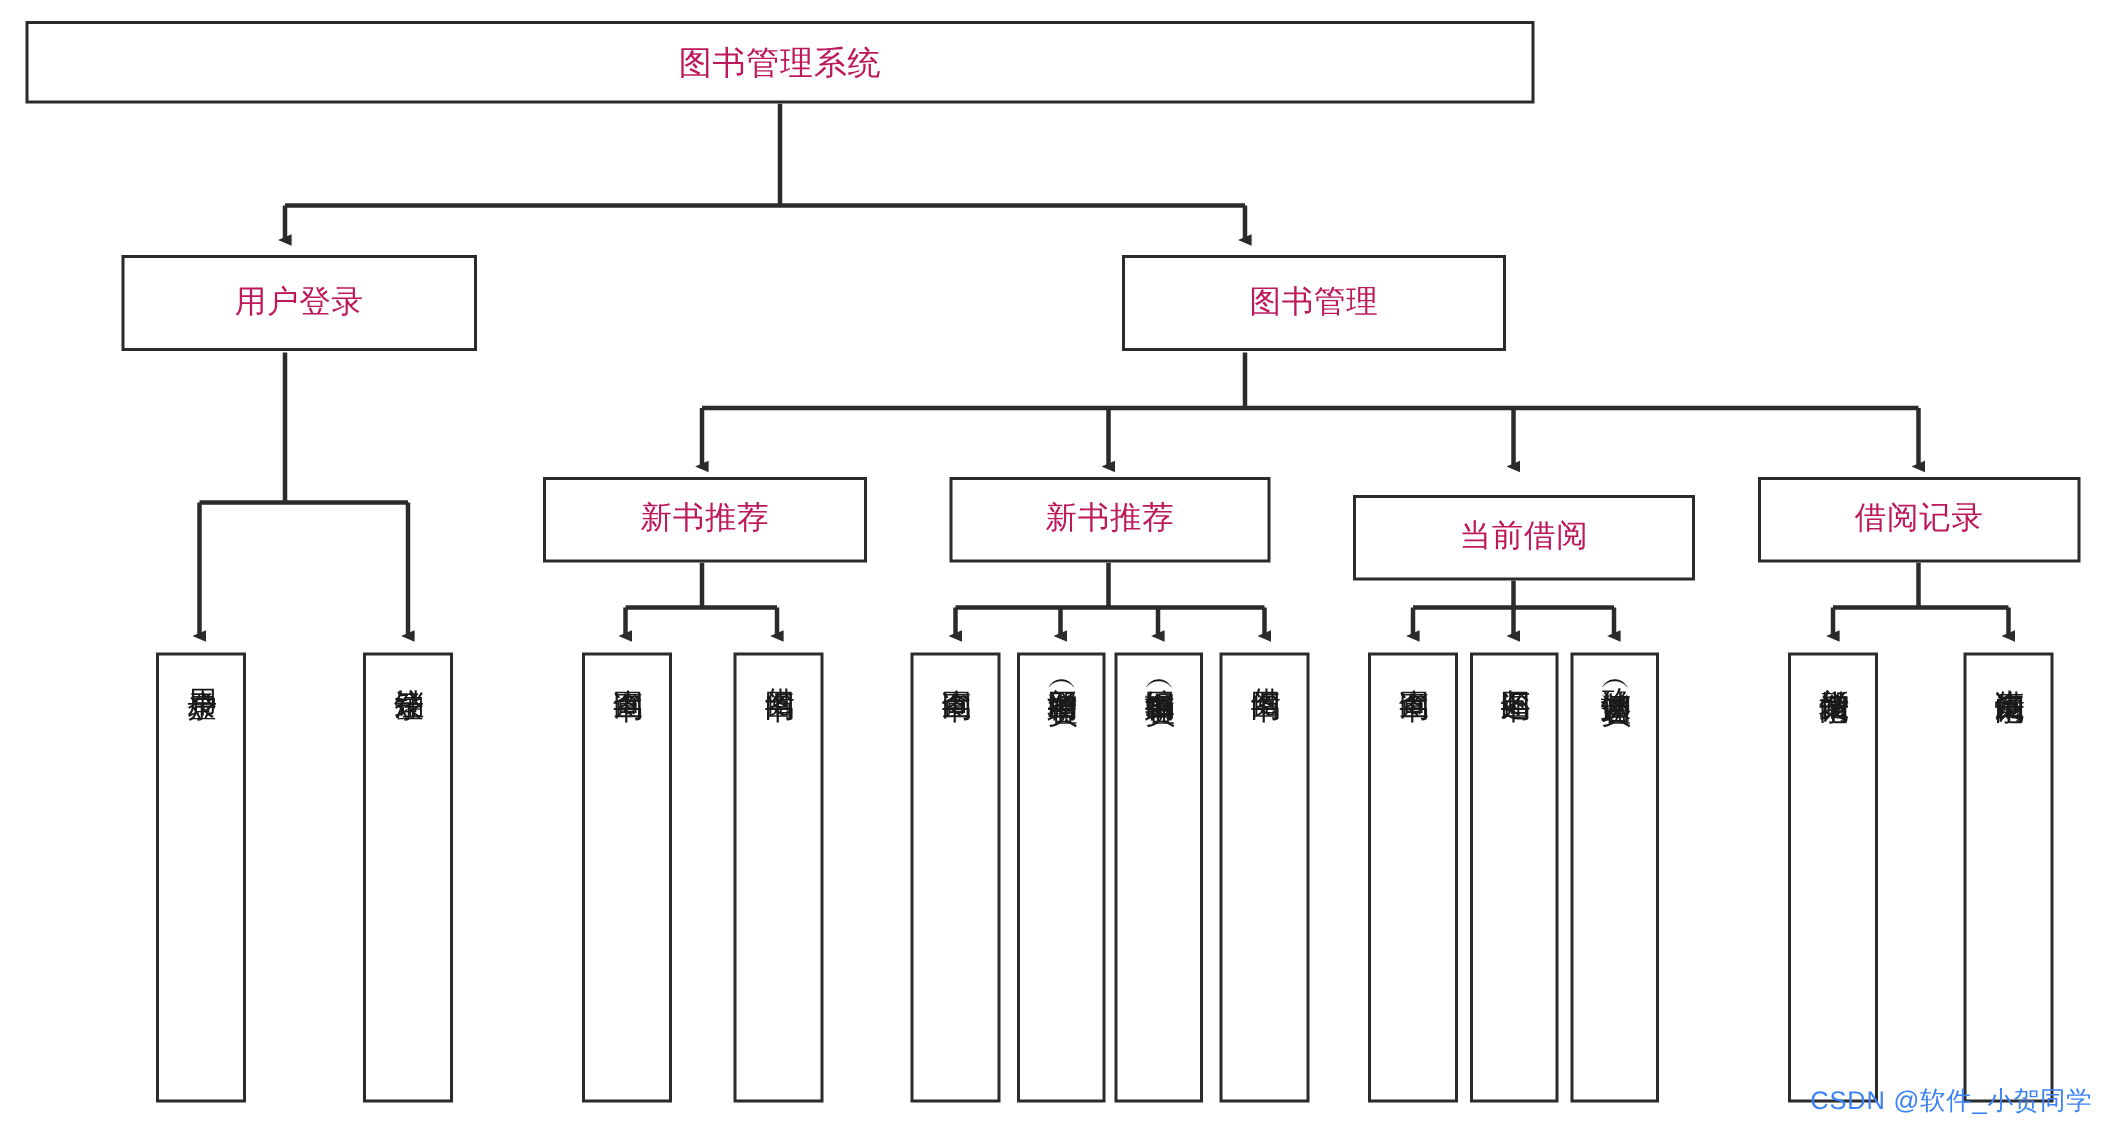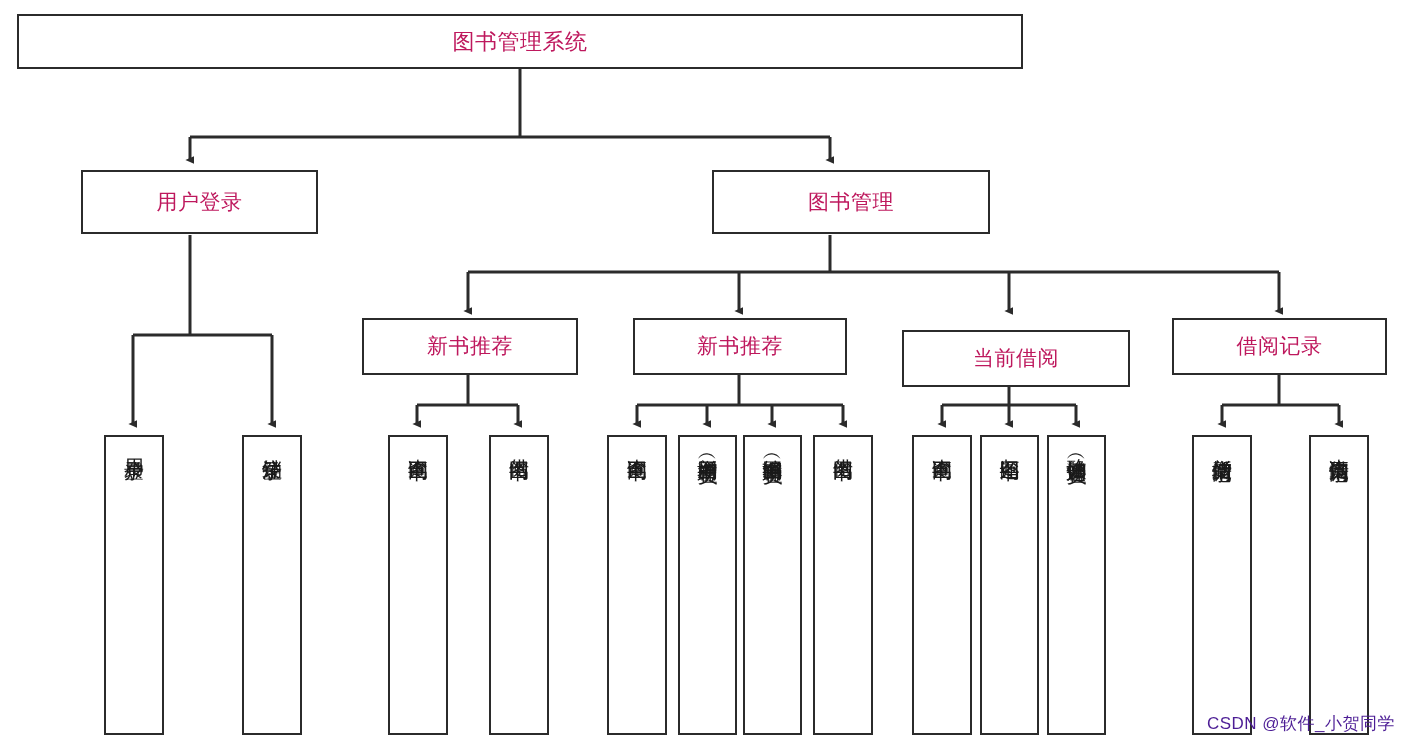--- a/index.html
+++ b/index.html
@@ -58,23 +58,23 @@
     writing-mode: vertical-rl;
     text-orientation: upright;
     -webkit-writing-mode: vertical-rl;
     white-space: nowrap;
     letter-spacing: 1px;
     text-align: center;
   }
   .watermark {
     position: absolute;
     right: 10px;
-    bottom: 12px;
+    bottom: 2px;
     font-size: 17px;
-    color: #4c1d95;
+    color: #3b82f6;
     white-space: nowrap;
     letter-spacing: 0.5px;
     pointer-events: none;
   }
 </style>
 </head>
 <body>
 
 <div id="diagram-root">
 
@@ -131,21 +131,21 @@
     </g>
   </svg>
 
   <div class="node-box root" style="left:17px; top:14px; width:1006px; height:55px;">
     <span class="node-label-h">图书管理系统</span>
   </div>
 
   <div class="node-box" style="left:81px; top:170px; width:237px; height:64px;">
     <span class="node-label-h">用户登录</span>
   </div>
-  <div class="node-box" style="left:712px; top:170px; width:278px; height:64px;">
+  <div class="node-box" style="left:748px; top:170px; width:256px; height:64px;">
     <span class="node-label-h">图书管理</span>
   </div>
 
   <div class="node-box" style="left:362px; top:318px; width:216px; height:57px;">
     <span class="node-label-h">新书推荐</span>
   </div>
   <div class="node-box" style="left:633px; top:318px; width:214px; height:57px;">
     <span class="node-label-h">新书推荐</span>
   </div>
   <div class="node-box" style="left:902px; top:318px; width:228px; height:57px;margin-top:12px;">

